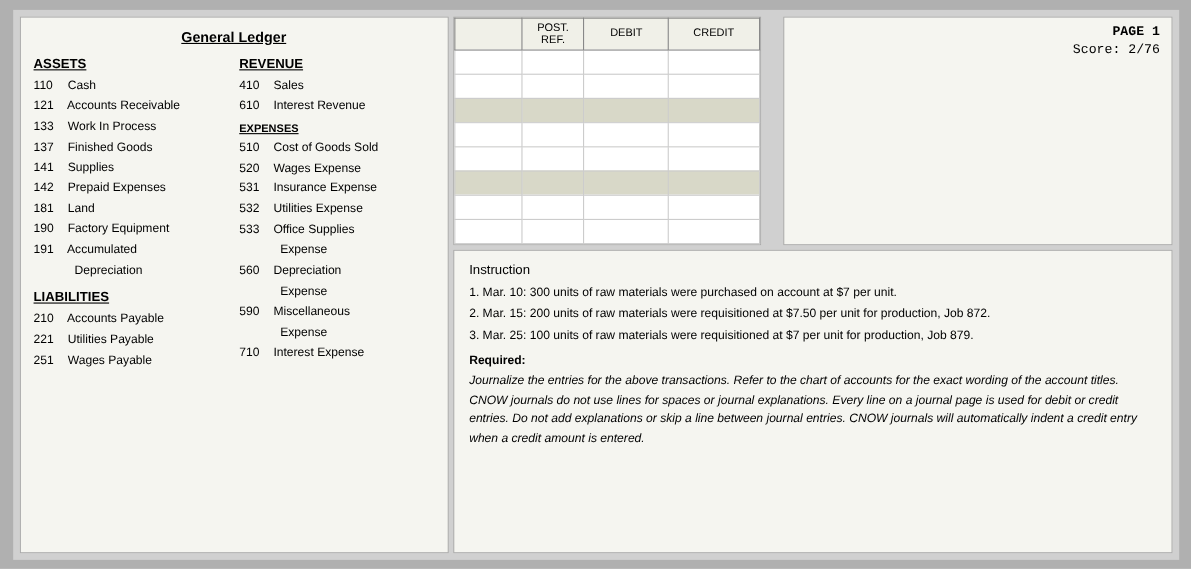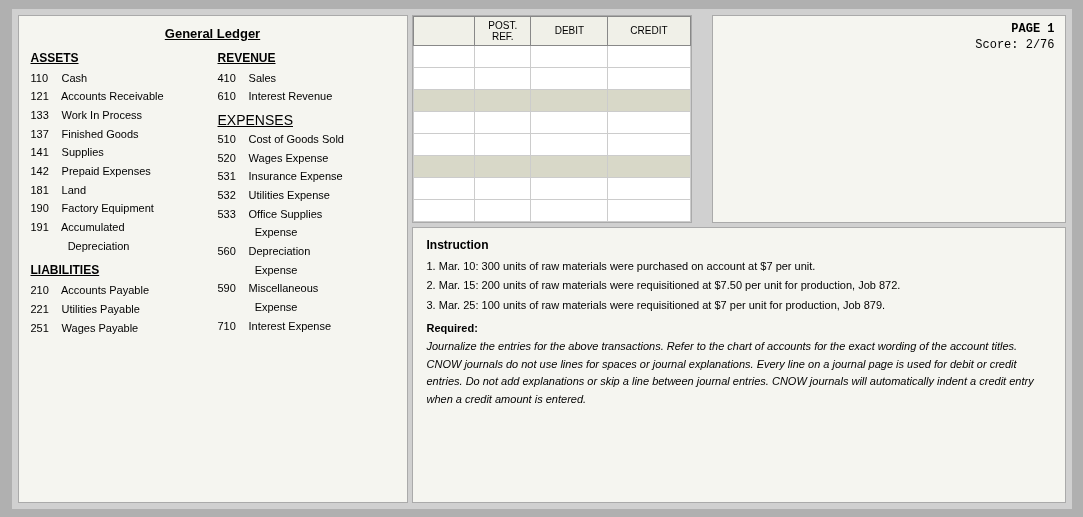--- a/index.html
+++ b/index.html
@@ -53,22 +53,22 @@
       font-size: 11px;
       line-height: 1.7;
       white-space: nowrap;
     }
     .account-item .num {
       display: inline-block;
       width: 28px;
       font-size: 11px;
     }
     .sub-header {
-      font-weight: normal;
-      font-size: 14px;
+      font-weight: bold;
+      font-size: 10px;
       text-decoration: underline;
       margin-top: 6px;
       margin-bottom: 2px;
     }
     .liabilities-section {
       margin-top: 8px;
     }
     .right-panel {
       flex: 1;
       display: flex;
@@ -131,21 +131,21 @@
     .shaded-row td {
       background: #d8d8c8;
     }
     .instructions-area {
       background: #f5f5f0;
       border: 1px solid #aaa;
       padding: 10px 14px;
       flex: 1;
     }
     .instructions-title {
-      font-weight: bold;
+      font-weight: normal;
       font-size: 12px;
       margin-bottom: 6px;
     }
     .instructions-list {
       list-style: none;
       margin-bottom: 8px;
     }
     .instructions-list li {
       font-size: 11px;
       line-height: 1.6;

